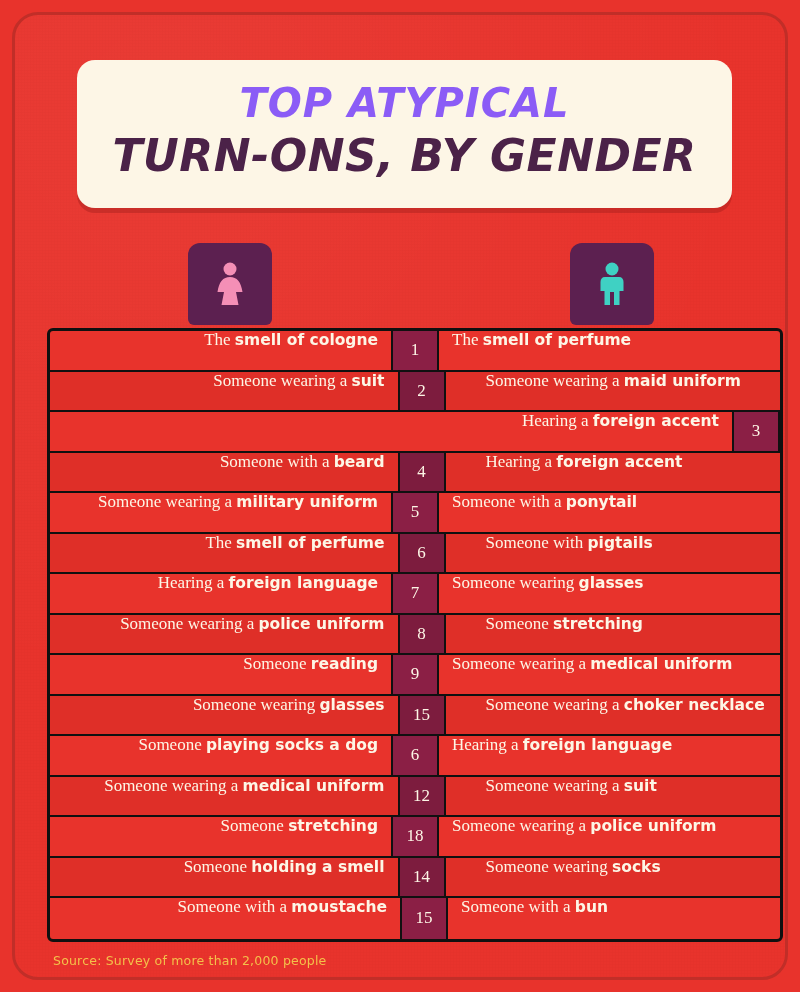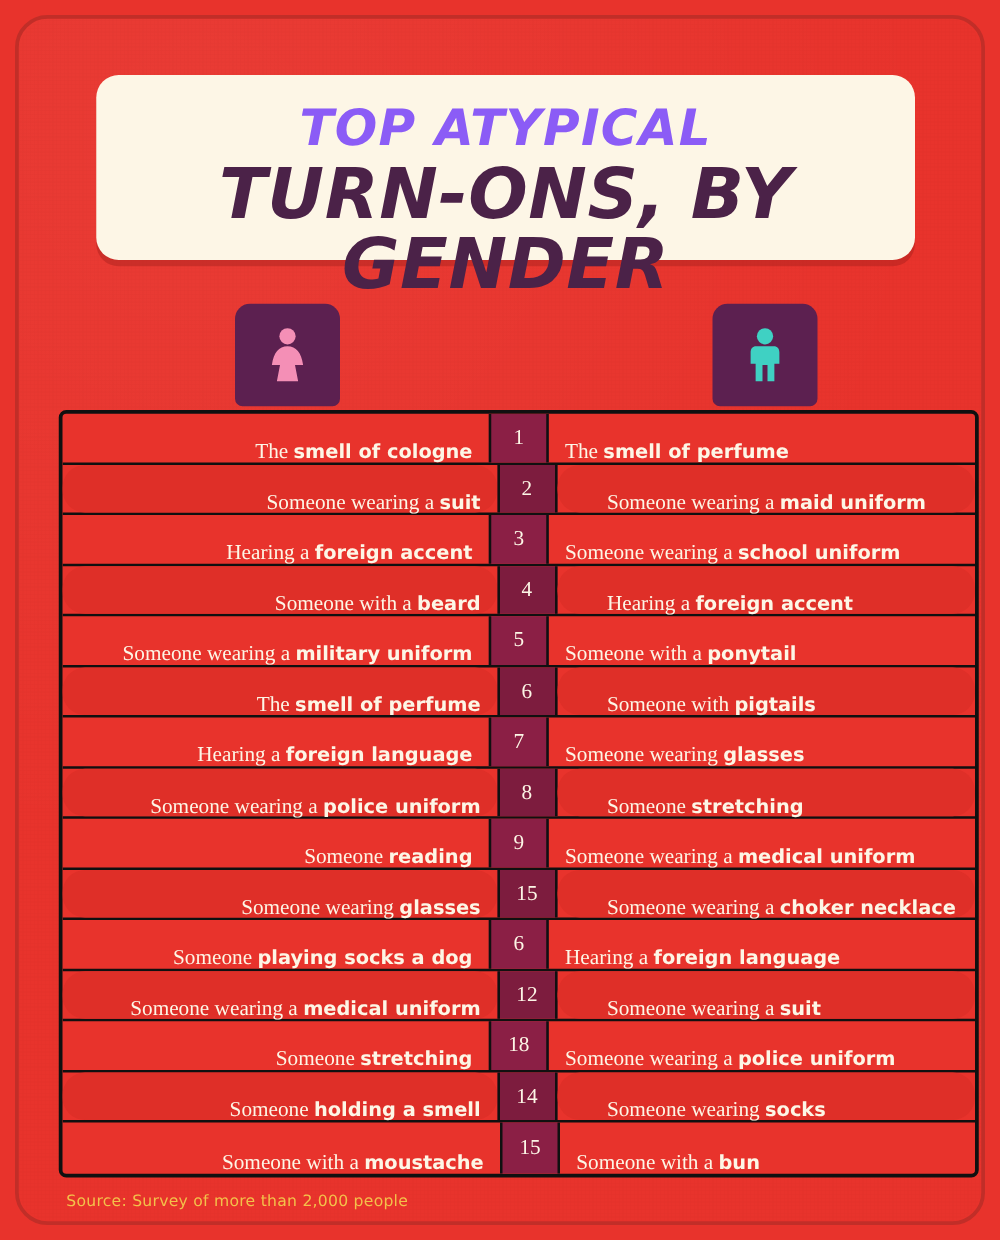--- a/index.html
+++ b/index.html
@@ -67,21 +67,21 @@
     font-size: 40px;
     letter-spacing: 1px;
     color: #8b5cf6;
     line-height: 50px;
     text-transform: uppercase;
   }
   .title-line2 {
     font-family: "DejaVu Sans", sans-serif;
     font-weight: bold;
     font-style: italic;
-    font-size: 56px;
+    font-size: 44px;
     letter-spacing: 0.5px;
     color: #4b2248;
     line-height: 56px;
     text-transform: uppercase;
   }
 
   
   .gender-tab {
     position: absolute;
     width: 84px;
@@ -112,26 +112,25 @@
   .row {
     display: flex;
     height: 40.5px;
     border-bottom: 2px solid #101010;
     box-sizing: border-box;
   }
   .row:last-child { border-bottom: none; margin-left: 18px; }
   .cell-left, .cell-right {
     flex: 1 1 0;
     display: flex;
-    align-items: flex-end;
+    align-items: flex-start;
     font-size: 17px;
     color: #fdf6e6;
     line-height: 1;
     box-sizing: border-box;
-    border-radius: 18px;
   }
   .cell-left {
     justify-content: flex-end;
     padding-right: 13px;
     text-align: right;
   }
   .cell-right {
     justify-content: flex-start;
     padding-left: 13px;
     text-align: left;
@@ -218,23 +217,20 @@
           <div class="cell-rank">2</div>
           <div class="cell-right">
             <span class="phrase">Someone wearing a <b>maid uniform</b></span>
           </div>
         </div>
         <div class="row">
           <div class="cell-left">
             <span class="phrase">Hearing a <b>foreign accent</b></span>
           </div>
           <div class="cell-rank">3</div>
-          <div class="cell-right">
-            <span class="phrase">Someone wearing a <b>school uniform</b></span>
-          </div>
         </div>
         <div class="row alt">
           <div class="cell-left">
             <span class="phrase">Someone with a <b>beard</b></span>
           </div>
           <div class="cell-rank">4</div>
           <div class="cell-right">
             <span class="phrase">Hearing a <b>foreign accent</b></span>
           </div>
         </div>

